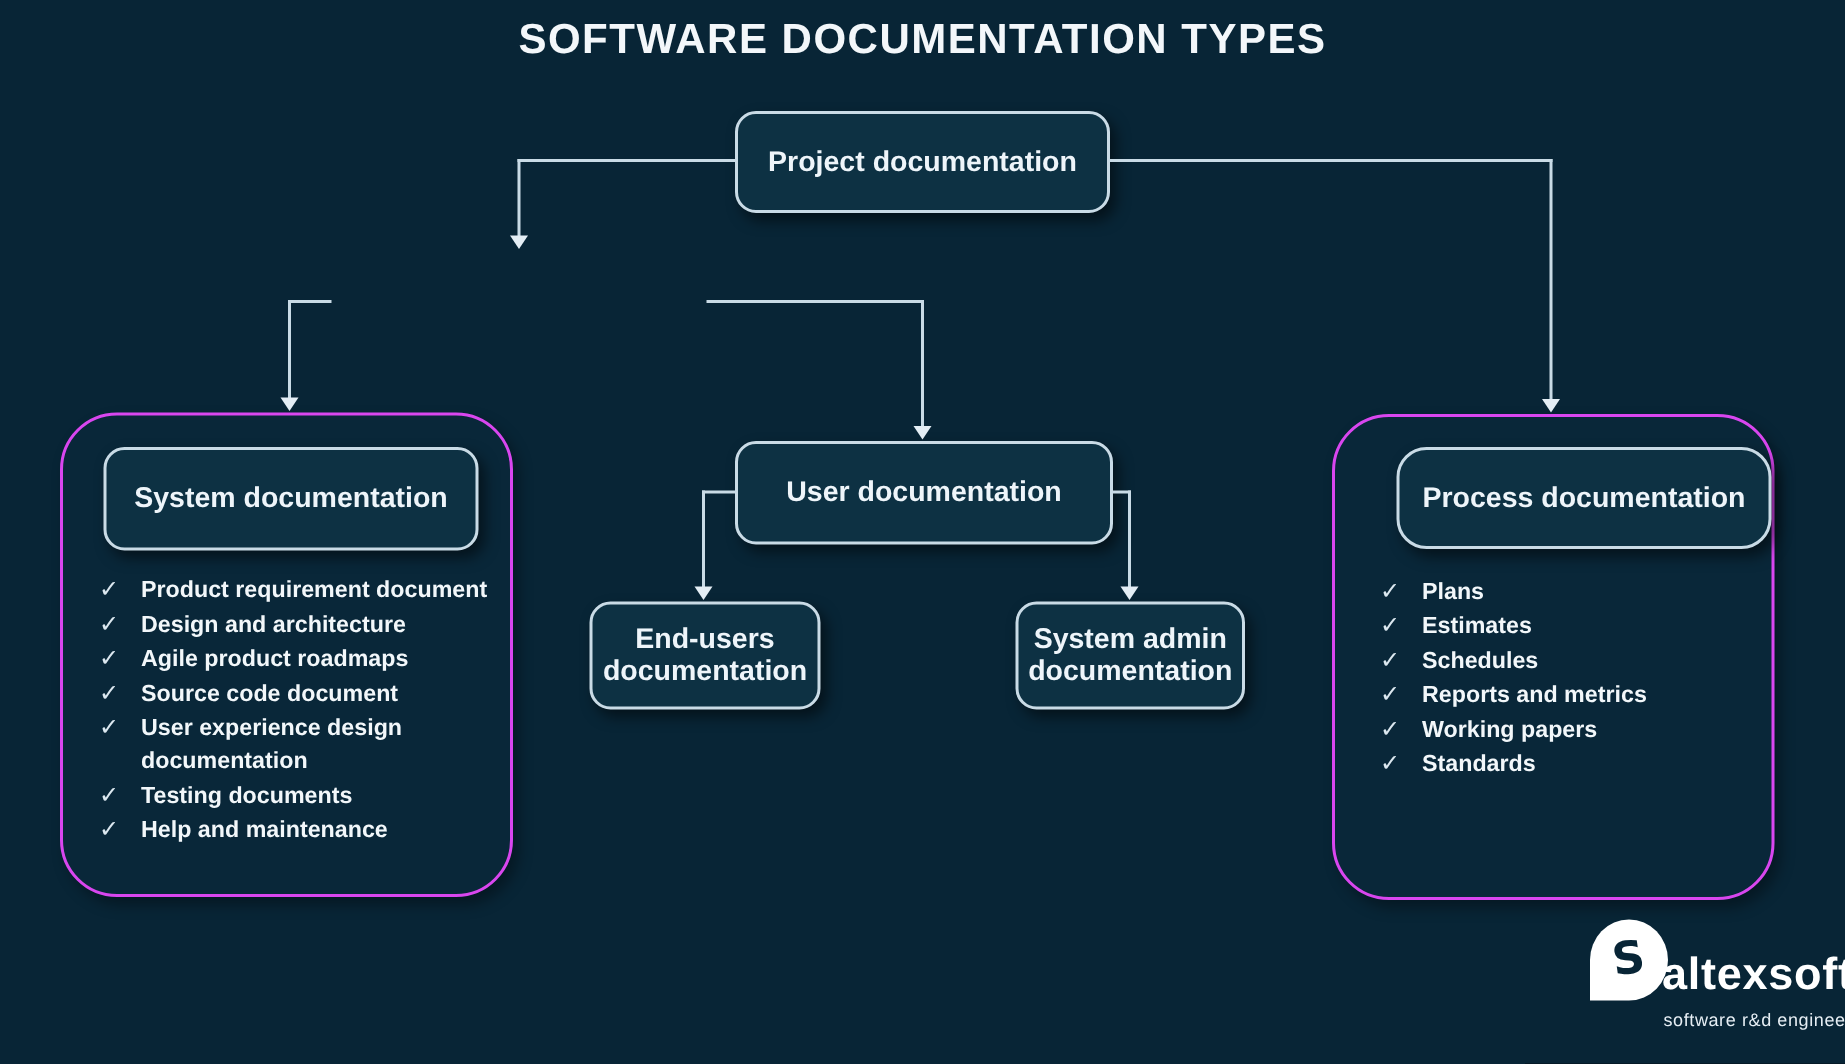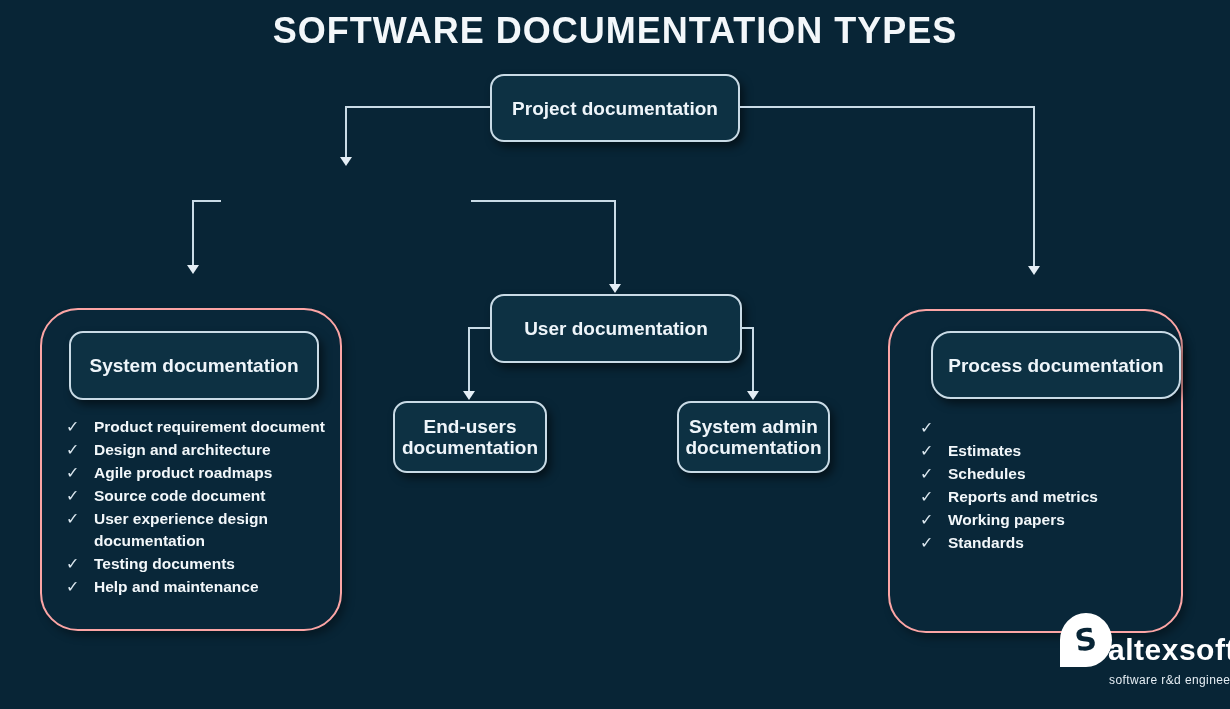--- a/index.html
+++ b/index.html
@@ -10,21 +10,21 @@
     background: #082536;
     overflow: hidden;
     font-family: "Liberation Sans", sans-serif;
     color: #eef5fa;
   }
   .page-title {
     position: absolute;
     top: 10px; left: 0;
     width: 100%;
     text-align: center;
-    font-size: 36px;
+    font-size: 28px;
     font-weight: 700;
     letter-spacing: 1px;
     color: #f3f7fa;
     margin: 0;
   }
   .node {
     position: absolute;
     background: #0d3143;
     border: 2px solid #c9dbe6;
     border-radius: 14px;
@@ -35,26 +35,25 @@
     text-align: center;
     font-size: 19px;
     font-weight: 700;
     color: #eef5fa;
     box-sizing: border-box;
     padding: 4px 14px;
     line-height: 21px;
   }
   .group {
     position: absolute;
-    border: 2px solid #fca5a5;
+    border: 2px solid #d946ef;
     border-radius: 38px;
     background: rgba(20, 60, 84, 0.10);
     box-shadow: 4px 5px 9px rgba(0,0,0,0.35);
     box-sizing: border-box;
-    margin-top: 33px;
   }
   .group .node { border-radius: 14px; }
   .checklist {
     position: absolute;
     list-style: none;
     margin: 0;
     padding: 0;
     font-size: 15.5px;
     font-weight: 700;
     color: #f2f7fa;
@@ -189,20 +188,21 @@
     </ul>
   </div>
 
   <div class="group" id="group-process">
     <div class="node" id="node-process">
       <span>Process documentation</span>
     </div>
     <ul class="checklist" id="list-process">
       <li>
         <span class="check">✓</span>
+        <span class="item-text">Plans</span>
       </li>
       <li>
         <span class="check">✓</span>
         <span class="item-text">Estimates</span>
       </li>
       <li>
         <span class="check">✓</span>
         <span class="item-text">Schedules</span>
       </li>
       <li>

